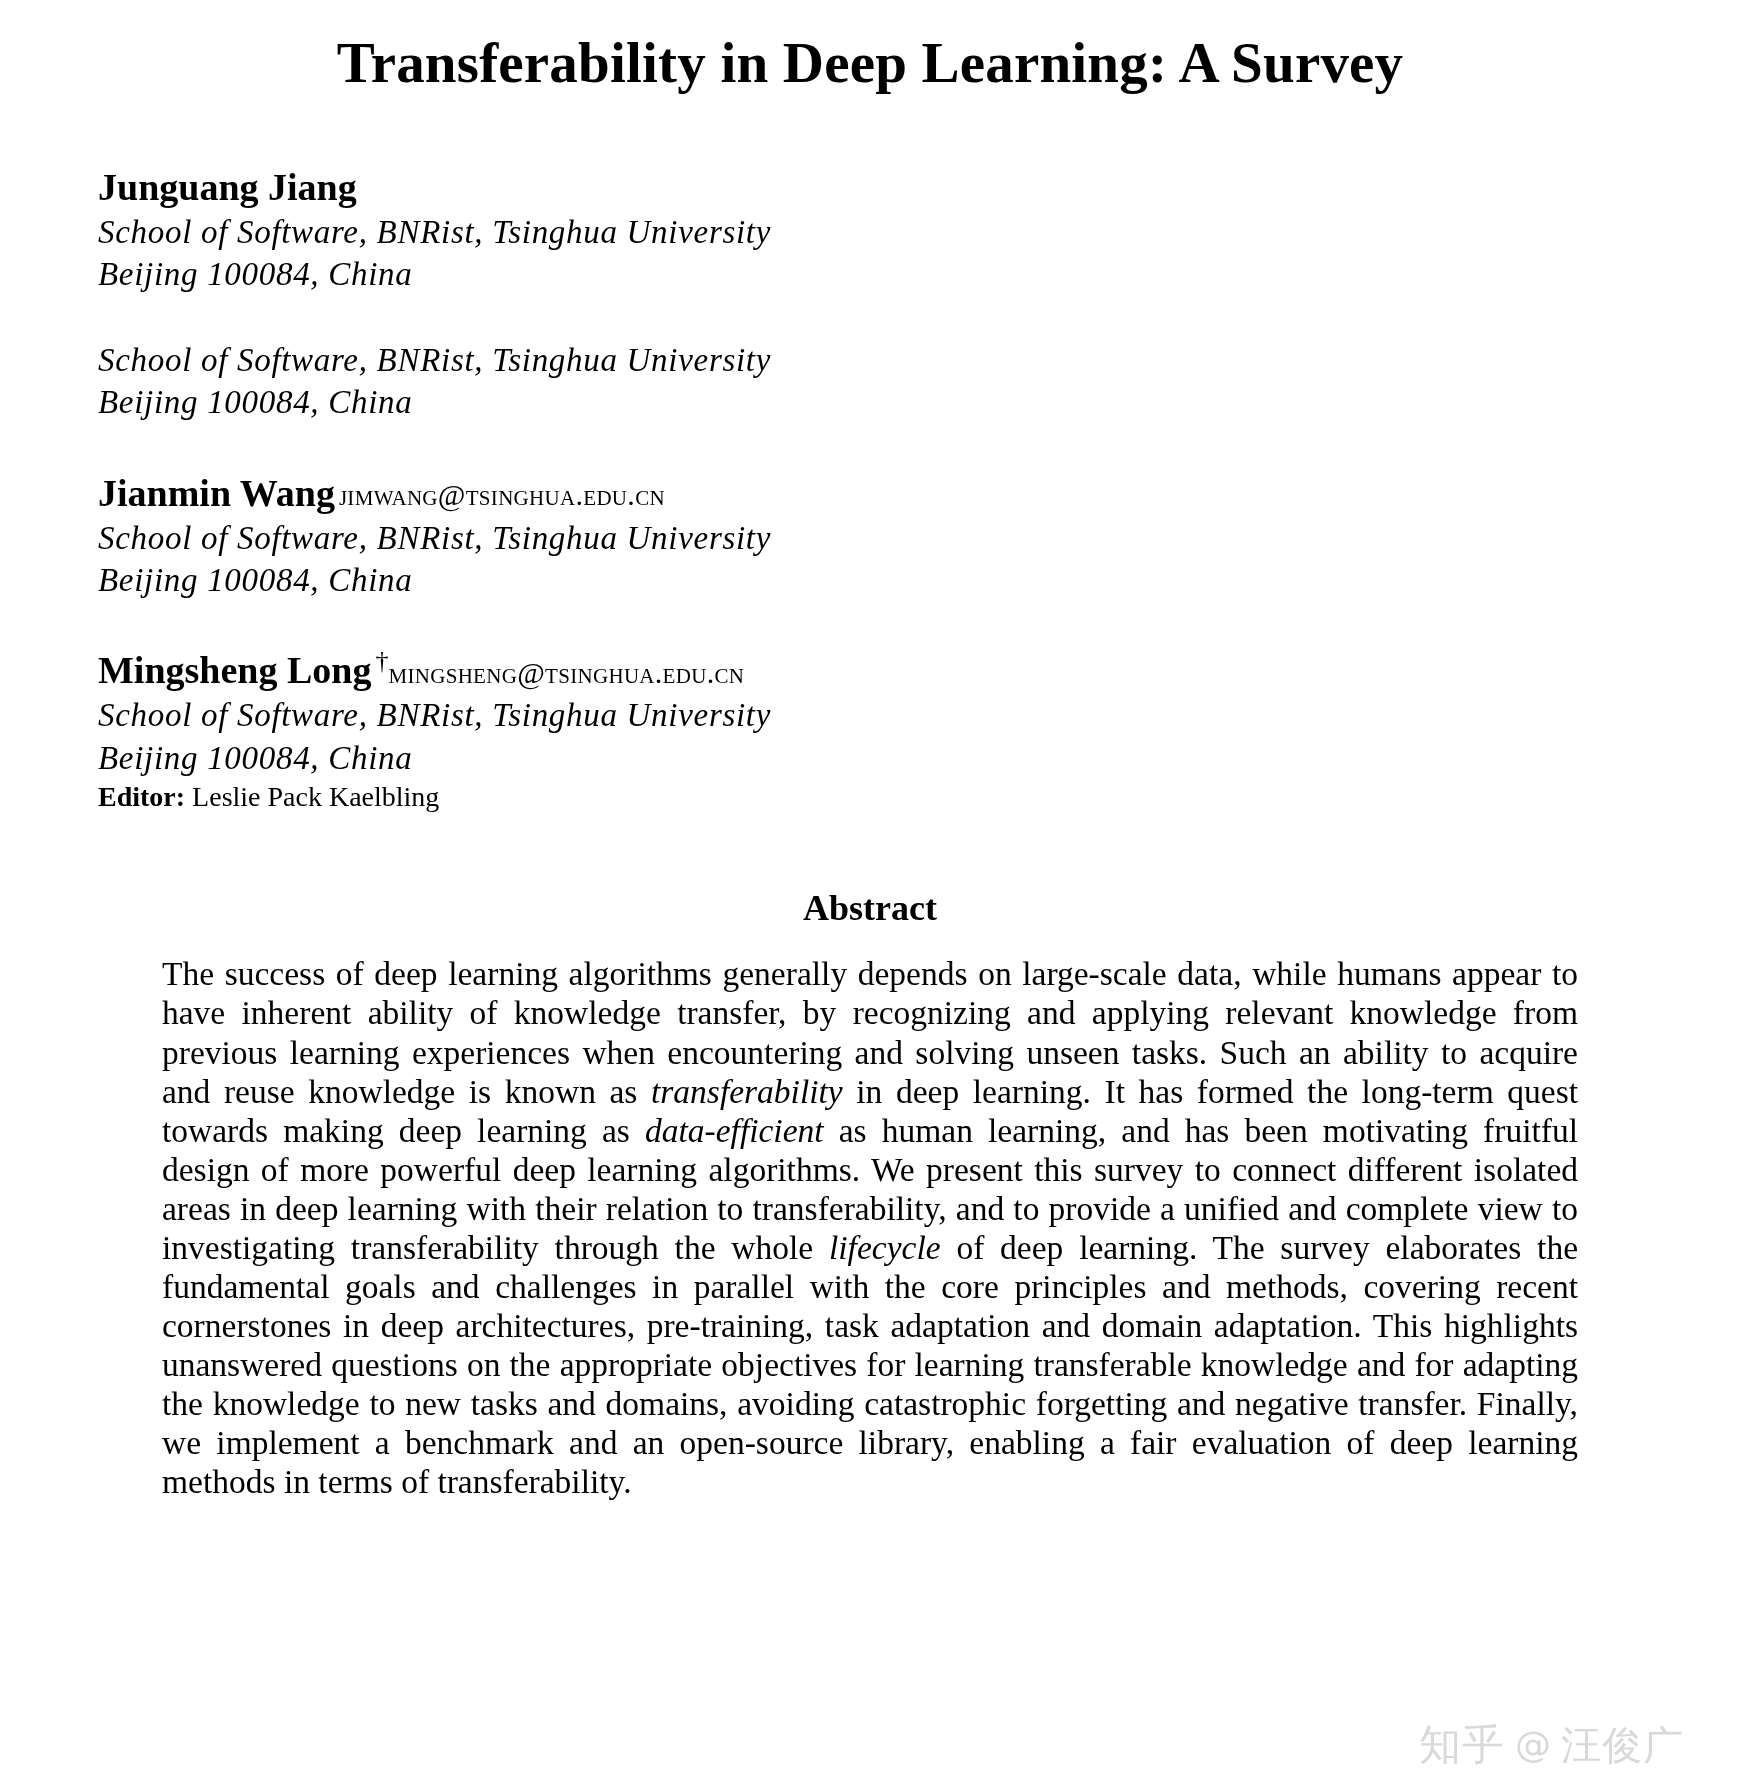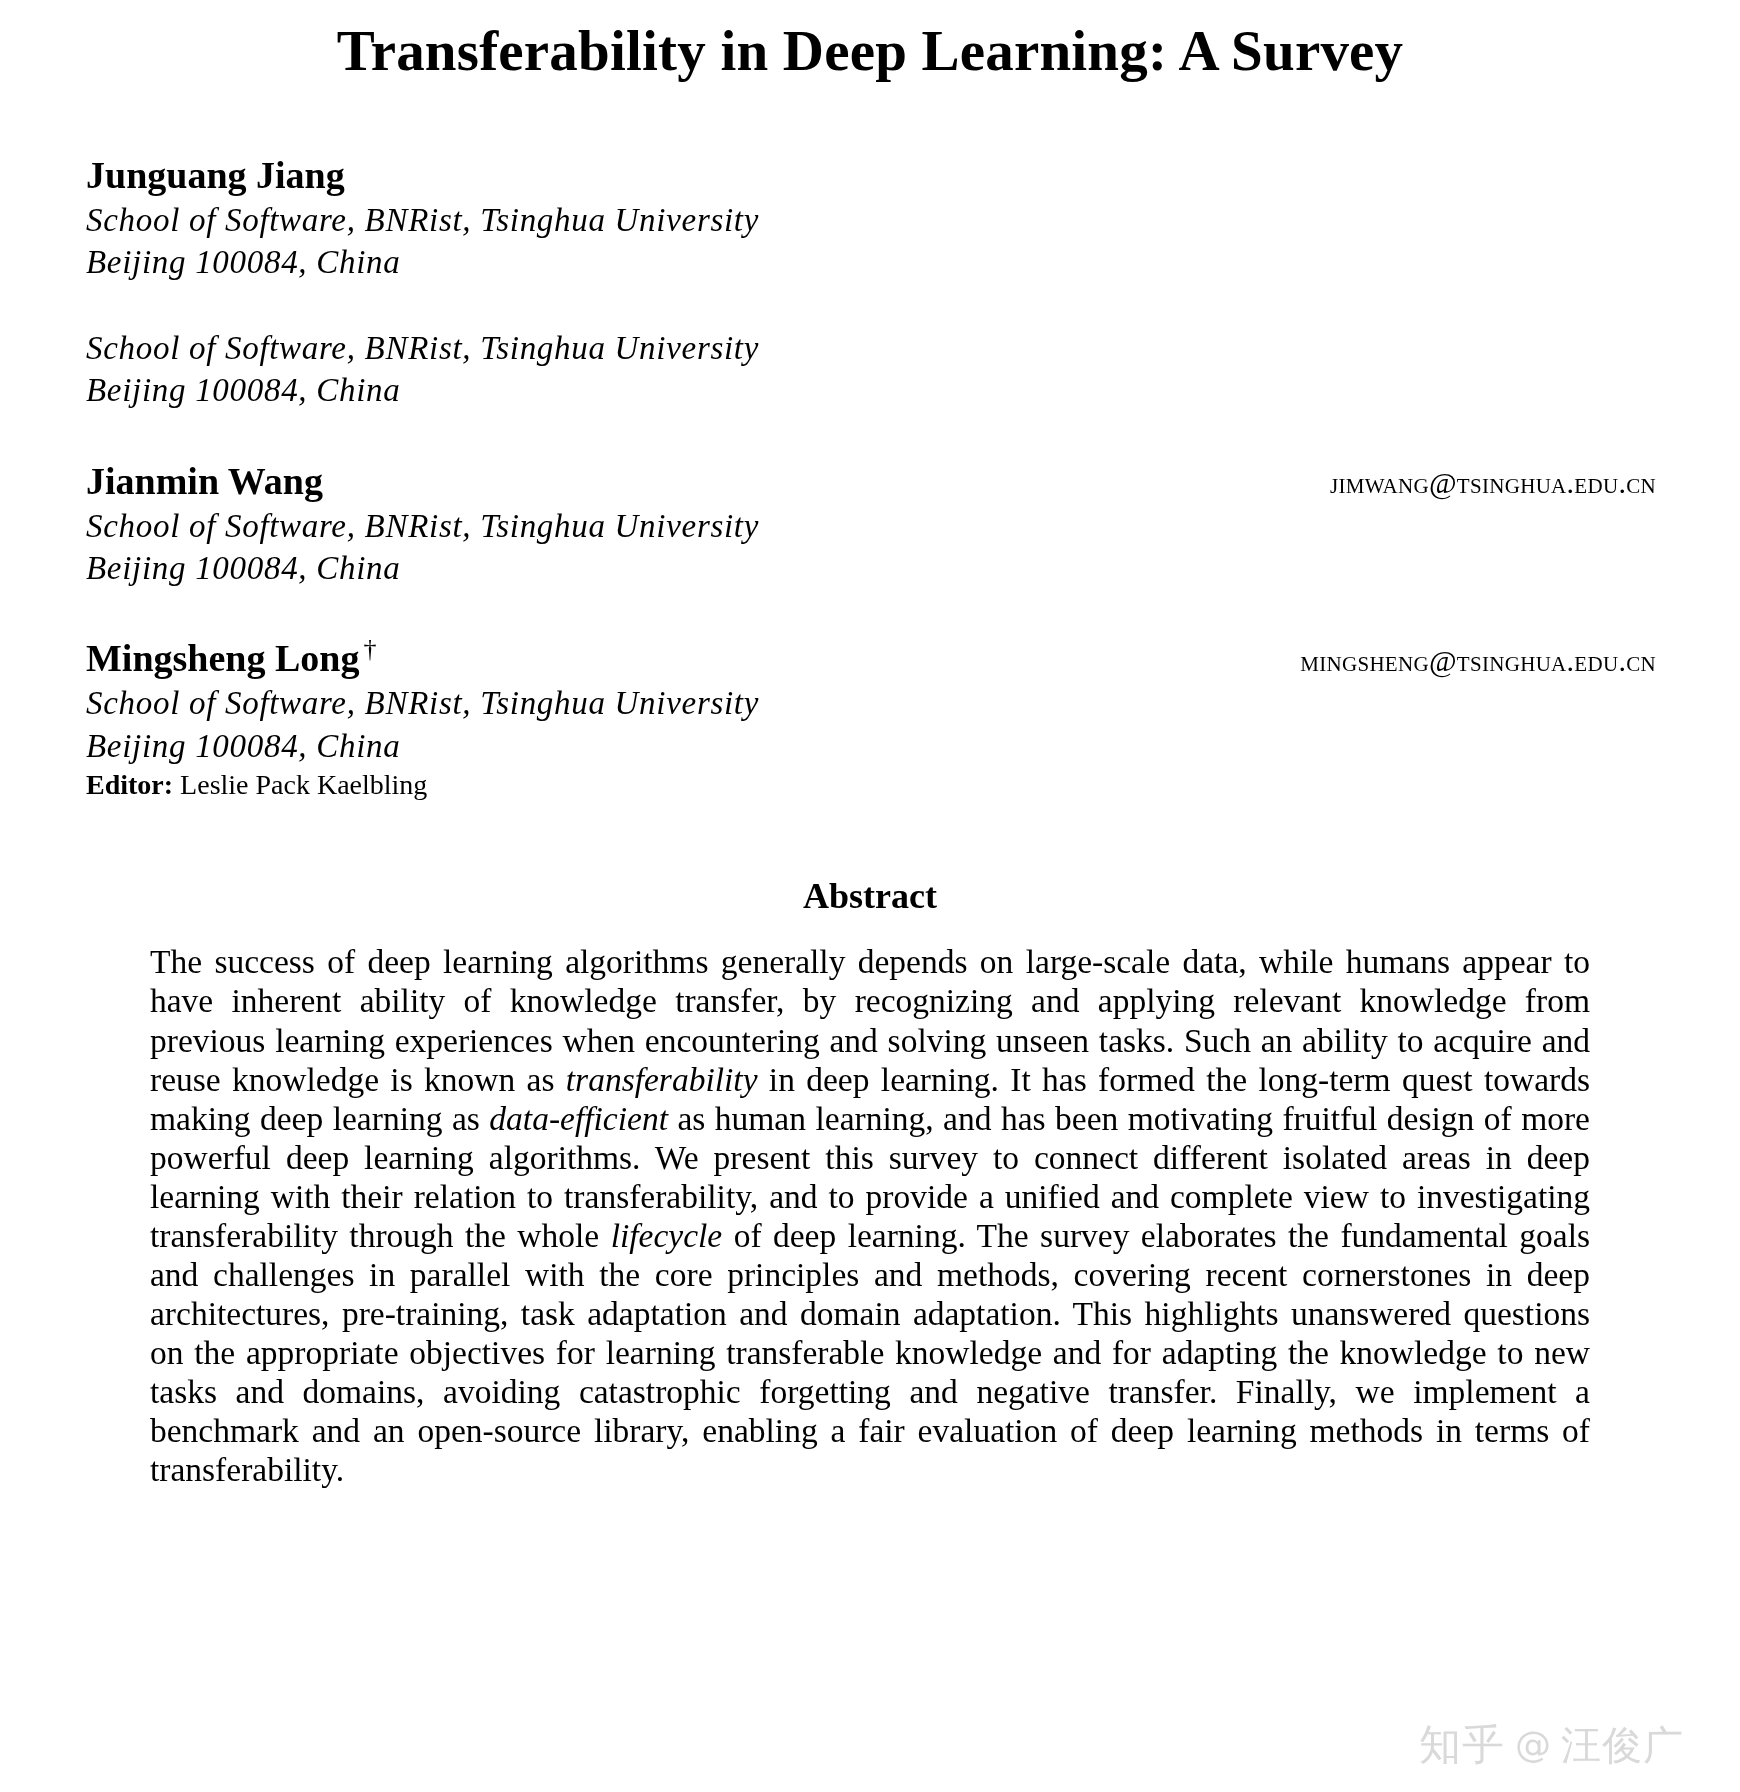--- a/index.html
+++ b/index.html
@@ -15,21 +15,21 @@
     font-family: "Liberation Serif", "DejaVu Serif", serif;
     color: #000000;
     -webkit-font-smoothing: antialiased;
   }
 
   .page {
     position: relative;
     width: 1740px;
     height: 1792px;
     box-sizing: border-box;
-    padding: 0;
+    padding: 12px;
   }
 
   
   .paper-title {
     text-align: center;
     font-weight: bold;
     font-size: 57px;
     line-height: 1.15;
     letter-spacing: 0.2px;
     margin: 0;
@@ -46,21 +46,20 @@
     position: relative;
     margin-bottom: 44px;
   }
   .author-entry:last-child {
     margin-bottom: 0;
   }
 
   .author-row {
     display: flex;
     align-items: baseline;
-    justify-content: space-between;
     width: 100%;
   }
 
   .author-name {
     font-weight: bold;
     font-size: 38px;
     line-height: 1.25;
     white-space: nowrap;
   }
   .author-mark {

